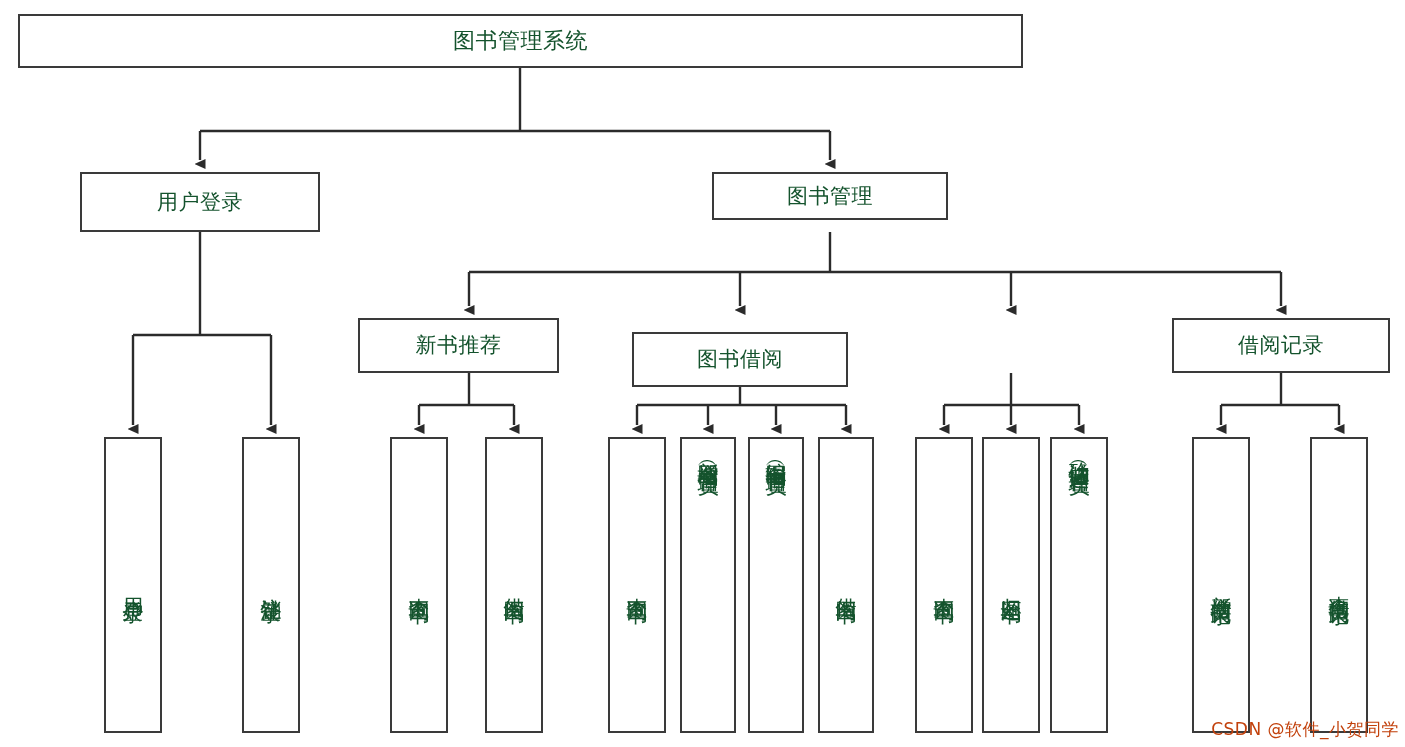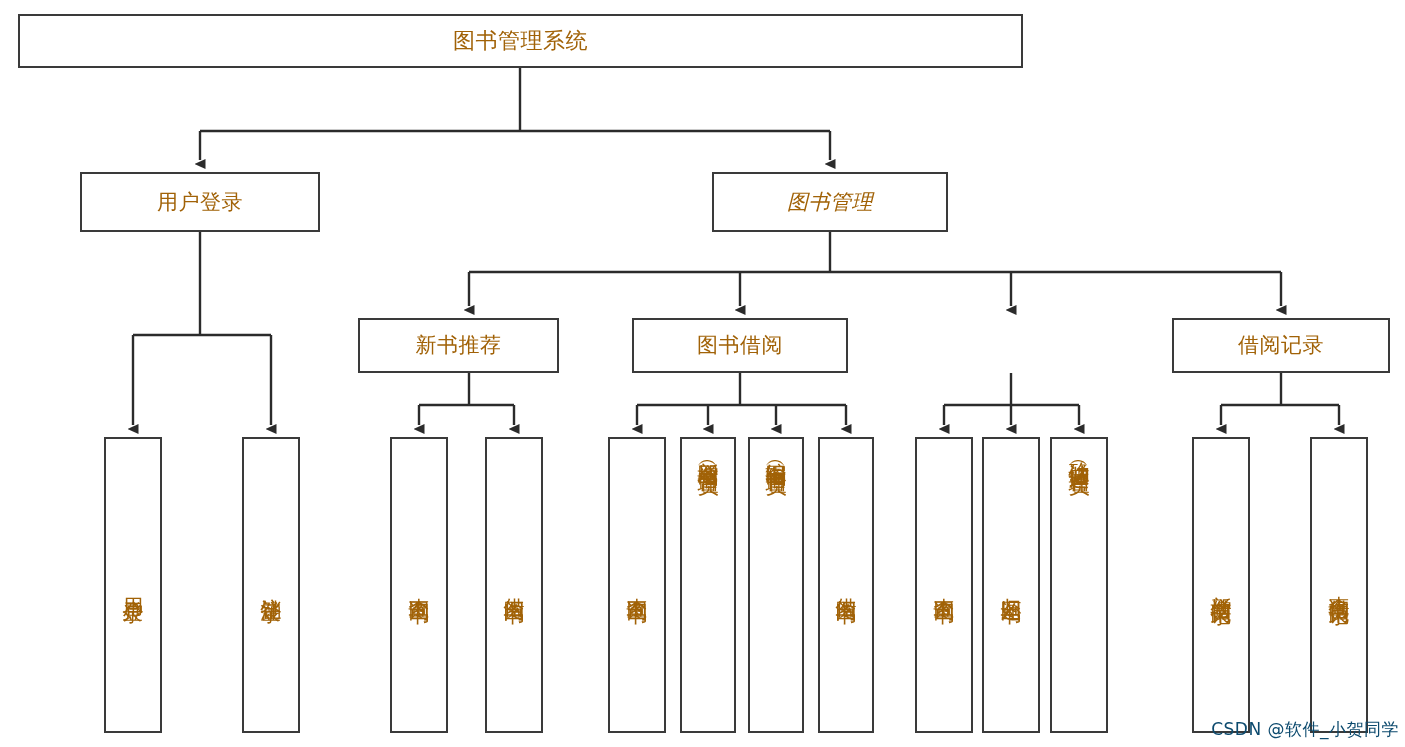--- a/index.html
+++ b/index.html
@@ -27,21 +27,21 @@
   }
   .node {
     position: absolute;
     box-sizing: border-box;
     background: #ffffff;
     border: 2px solid #3a3a3a;
     display: flex;
     align-items: center;
     justify-content: center;
     text-align: center;
-    color: #a16207;
+    color: #14532d;
   }
   .node .lbl {
     display: block;
     line-height: 1.18;
     letter-spacing: 0.5px;
   }
   .node.horiz .lbl {
     font-size: 21px;
   }
   .node.root .lbl {
@@ -57,21 +57,21 @@
     font-size: 21px;
     line-height: 1.05;
     letter-spacing: 2px;
     white-space: nowrap;
   }
   .watermark {
     position: absolute;
     right: 6px;
     bottom: 6px;
     font-size: 17px;
-    color: #0c4a6e;
+    color: #c2410c;
     letter-spacing: 0.5px;
     white-space: nowrap;
   }
 </style>
 </head>
 <body>
 
 <div id="canvas">
 
   <svg class="edges" viewBox="0 0 1405 747">
@@ -124,28 +124,28 @@
     </g>
   </svg>
 
   <div class="node root horiz" style="left:18px; top:14px; width:1005px; height:54px;">
     <span class="lbl">图书管理系统</span>
   </div>
 
   <div class="node horiz" style="left:80px; top:172px; width:240px; height:60px;">
     <span class="lbl">用户登录</span>
   </div>
-  <div class="node horiz" style="left:712px; top:172px; width:236px; height:60px;font-style:italic;">
+  <div class="node horiz" style="left:712px; top:172px; width:236px; height:48px;">
     <span class="lbl">图书管理</span>
   </div>
 
   <div class="node horiz" style="left:358px; top:318px; width:201px; height:55px;">
     <span class="lbl">新书推荐</span>
   </div>
-  <div class="node horiz" style="left:632px; top:318px; width:216px; height:55px;">
+  <div class="node horiz" style="left:632px; top:332px; width:216px; height:55px;">
     <span class="lbl">图书借阅</span>
   </div>
   <div class="node horiz" style="left:1172px; top:318px; width:218px; height:55px;">
     <span class="lbl">借阅记录</span>
   </div>
 
   <div class="node vert" style="left:104px; top:437px; width:58px; height:296px; align-items:center; padding-top:0;">
     <span class="lbl">用户登录</span>
   </div>
   <div class="node vert" style="left:242px; top:437px; width:58px; height:296px; align-items:center; padding-top:0;">

